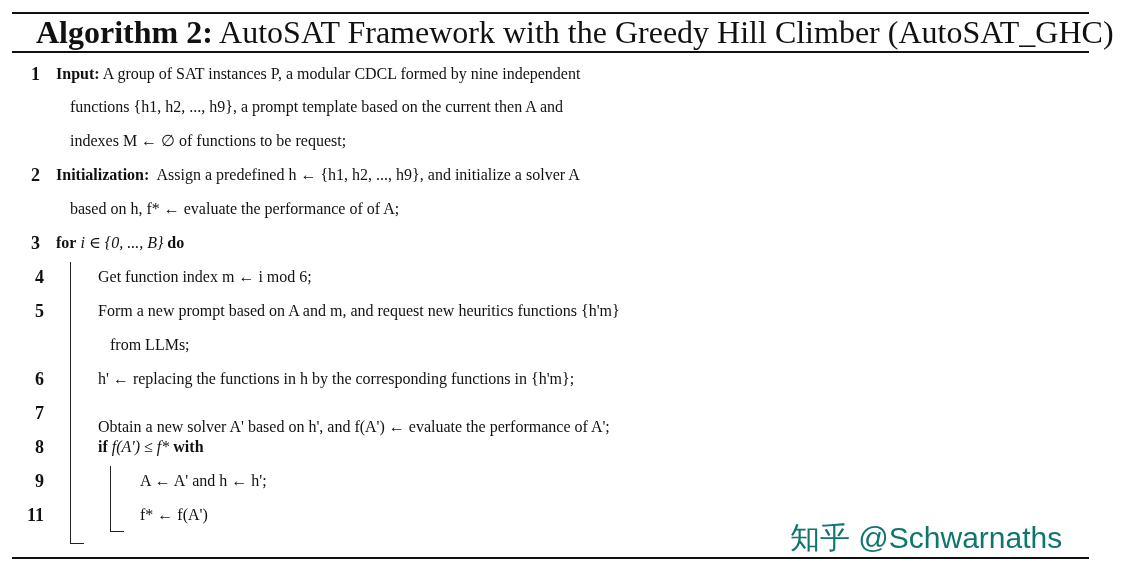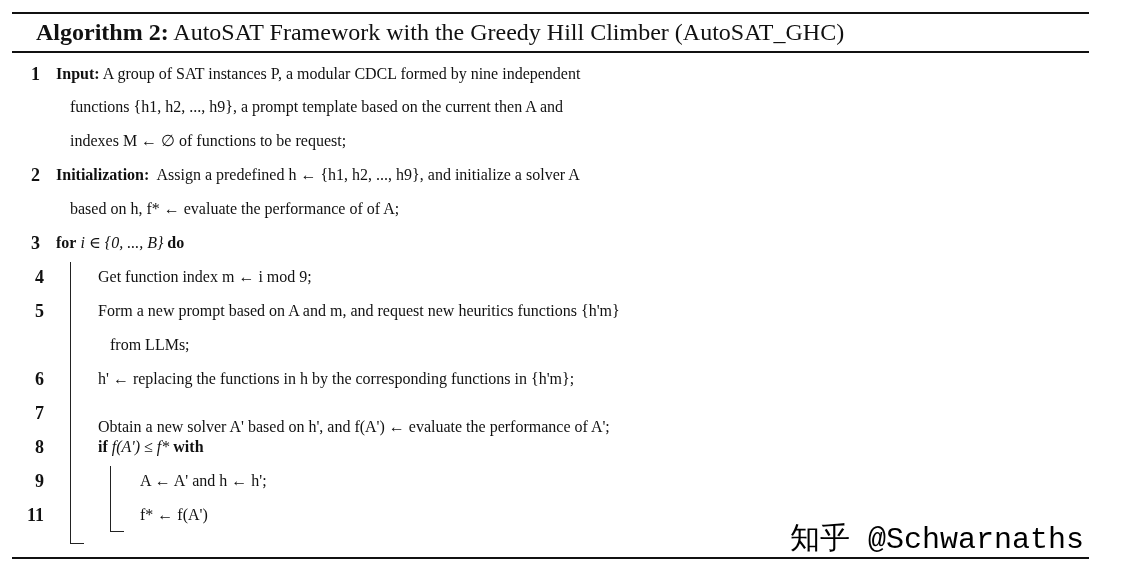--- a/index.html
+++ b/index.html
@@ -2,32 +2,32 @@
 <html><head>
 <meta charset="utf-8">
 <style>
   html, body { margin:0; padding:0; background:#ffffff; }
   body { width:1131px; height:584px; position:relative; overflow:hidden;
          font-family:"DejaVu Serif","Liberation Serif",serif; color:#111; }
   .rule { position:absolute; left:12px; width:1077px; background:#111; }
   .rule.top { top:12px; height:2px; }
   .rule.mid { top:51px; height:2px; }
   .rule.bot { top:557px; height:2px; }
-  .caption { position:absolute; left:36px; top:17px; font-size:24px; line-height:30px;
+  .caption { position:absolute; left:36px; top:17px; font-size:32px; line-height:30px;
              font-family:"Liberation Serif","DejaVu Serif",serif; white-space:nowrap; }
   .caption b { font-weight:bold; }
   .line { position:absolute; font-family:"Liberation Serif","DejaVu Serif",serif;
           font-size:16px; line-height:30px; white-space:nowrap; }
   .num { position:absolute; font-family:"Liberation Serif","DejaVu Serif",serif;
          font-weight:bold; font-size:18px; line-height:30px; text-align:right; width:30px; }
   .kw { font-weight:bold; }
   i { font-style:italic;margin-top:48px; }
   .vbar { position:absolute; background:#222; }
-  .watermark { position:absolute; left:790px; top:518px; font-size:30px; color:#000000;
-               font-family:Liberation Mono, monospace; white-space:nowrap; }
+  .watermark { position:absolute; left:790px; top:518px; font-size:30px; color:#0f766e;
+               font-family:Liberation Sans, sans-serif; white-space:nowrap; }
 </style>
 </head>
 <body>
 
 <div class="rule top"></div>
 <div class="caption">
   <b>Algorithm 2:</b>
   <span>AutoSAT Framework with the Greedy Hill Climber (AutoSAT_GHC)</span>
 </div>
 <div class="rule mid"></div>
@@ -51,21 +51,21 @@
 <div class="line" style="left:56px;top:228px">
   <span class="kw">for</span>
   <i>i ∈ {0, ..., B}</i>
   <span class="kw">do</span>
 </div>
 
 <div class="vbar" style="left:70px;top:262px;width:1px;height:282px"></div>
 <div class="vbar" style="left:70px;top:543px;width:14px;height:1px"></div>
 
 <div class="num" style="left:14px;top:262px">4</div>
-<div class="line" style="left:98px;top:262px">Get function index m ← i  mod 9;</div>
+<div class="line" style="left:98px;top:262px">Get function index m ← i  mod 6;</div>
 
 <div class="num" style="left:14px;top:296px">5</div>
 <div class="line" style="left:98px;top:296px">Form a new prompt based on A and m, and request new heuritics functions {h'm}</div>
 <div class="line" style="left:110px;top:330px">from LLMs;</div>
 
 <div class="num" style="left:14px;top:364px">6</div>
 <div class="line" style="left:98px;top:364px">h' ← replacing the functions in h by the corresponding functions in {h'm};</div>
 
 <div class="num" style="left:14px;top:398px">7</div>
 <div class="line" style="left:98px;top:412px">Obtain a new solver A' based on h', and f(A') ← evaluate the performance of A';</div>

